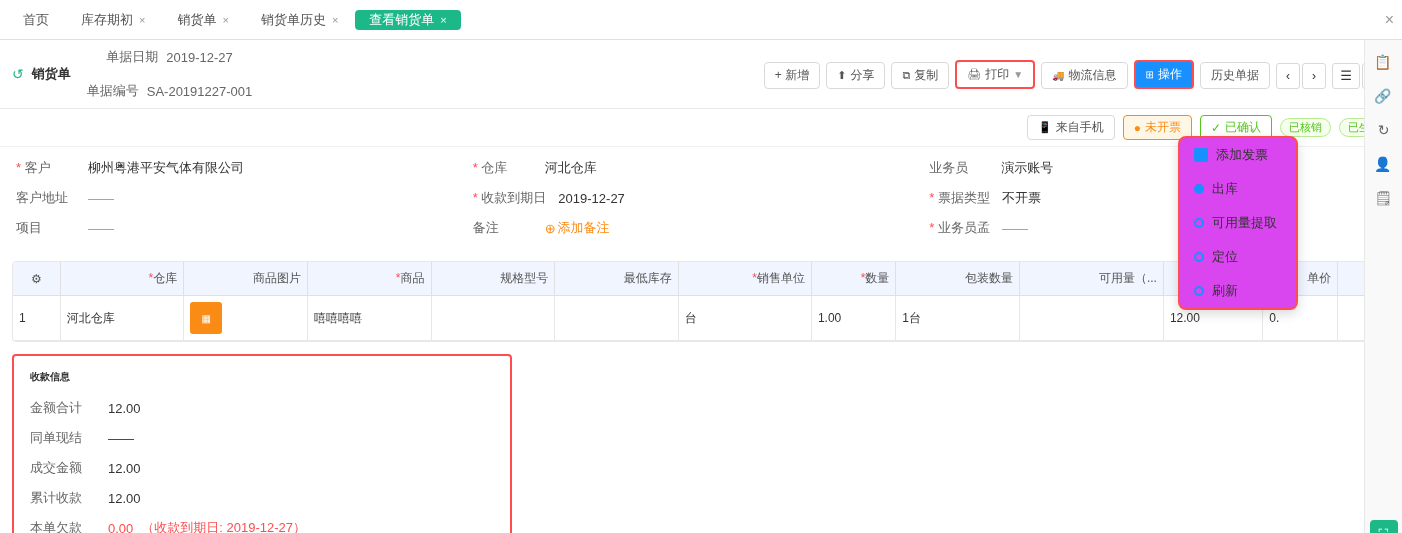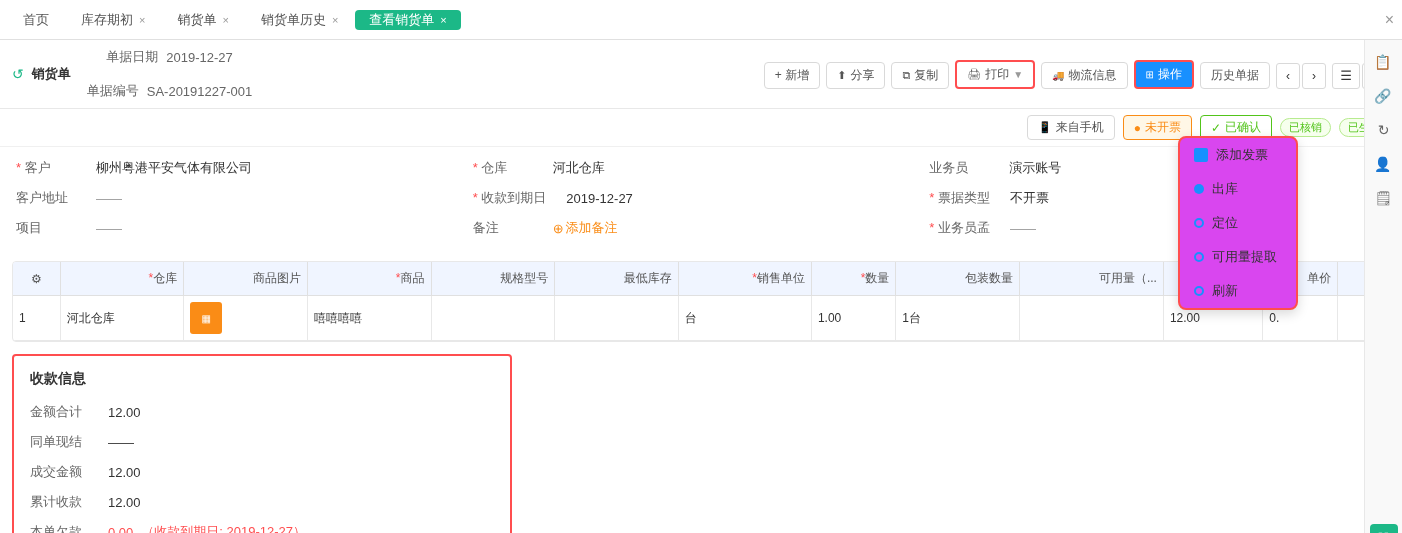--- a/index.html
+++ b/index.html
@@ -63,21 +63,21 @@
     }
     .btn-sub.green { border-color: #52c41a; color: #52c41a; }
     .btn-sub.orange { border-color: #fa8c16; color: #fa8c16; background: #fff7e6; }
     .check-circle { color: #52c41a; }
     .dot-orange { color: #fa8c16; }
     .status-badge-green { background: #f6ffed; color: #52c41a; border: 1px solid #b7eb8f; border-radius: 10px; padding: 1px 8px; font-size: 11px; }
 
     
     .form-area { padding: 12px 16px; background: #fff; }
     .form-row { display: flex; align-items: center; margin-bottom: 12px; gap: 0; }
-    .form-field { display: flex; align-items: center; flex: 1; gap: 20px; }
+    .form-field { display: flex; align-items: center; flex: 1; gap: 12px; }
     .form-label { color: #666; white-space: nowrap; min-width: 60px; }
     .form-label.required::before { content: '* '; color: #ff4d4f; }
     .form-value { color: #333; }
     .form-dash { color: #999; }
     .add-note { color: #fa8c16; cursor: pointer; display: flex; align-items: center; gap: 2px; }
 
     
     .table-container { border: 1px solid #e8e8e8; margin: 0 12px; border-radius: 4px; overflow: hidden; }
     table { width: 100%; border-collapse: collapse; font-size: 12px; }
     thead { background: #f0f5ff; }
@@ -91,21 +91,21 @@
     }
     tbody tr.subtotal td { background: #fafafa; color: #666; }
     .gear-cell { text-align: center; }
     .product-img { width: 32px; height: 32px; background: #fa8c16; border-radius: 3px; display: flex; align-items: center; justify-content: center; color: #fff; font-size: 10px; }
 
     
     .payment-box {
       margin: 12px; border: 2px solid #ff4d4f; border-radius: 4px; padding: 14px 16px;
       background: #fff; max-width: 500px;
     }
-    .payment-title { font-weight: 600; font-size: 14px; margin-bottom: 12px; }
+    .payment-title { font-weight: 600; font-size: 10px; margin-bottom: 12px; }
     .payment-grid { display: grid; grid-template-columns: 1fr; gap: 6px 0; }
     .payment-row { display: flex; align-items: center; gap: 8px; padding: 3px 0; }
     .payment-label { color: #666; min-width: 70px; }
     .payment-val { color: #333; }
     .payment-val.red { color: #ff4d4f; }
     .payment-val.link { color: #ff4d4f; text-decoration: underline; cursor: pointer; }
 
     
     .dropdown-menu {
       position: absolute; top: 96px; right: 104px; background: #d946ef;
@@ -349,25 +349,25 @@
       <div class="dropdown-item">
         <span class="icon-sq"></span>
         <span>添加发票</span>
       </div>
       <div class="dropdown-item">
         <span class="icon-circle"></span>
         <span>出库</span>
       </div>
       <div class="dropdown-item">
         <span class="icon-circle-outline"></span>
+        <span>可用量提取</span>
+      </div>
+      <div class="dropdown-item">
+        <span class="icon-circle-outline"></span>
         <span>定位</span>
-      </div>
-      <div class="dropdown-item">
-        <span class="icon-circle-outline"></span>
-        <span>可用量提取</span>
       </div>
       <div class="dropdown-item">
         <span class="icon-circle-outline"></span>
         <span>刷新</span>
       </div>
     </div>
 
     <div class="right-sidebar">
       <div class="sidebar-icon">📋</div>
       <div class="sidebar-icon">🔗</div>

